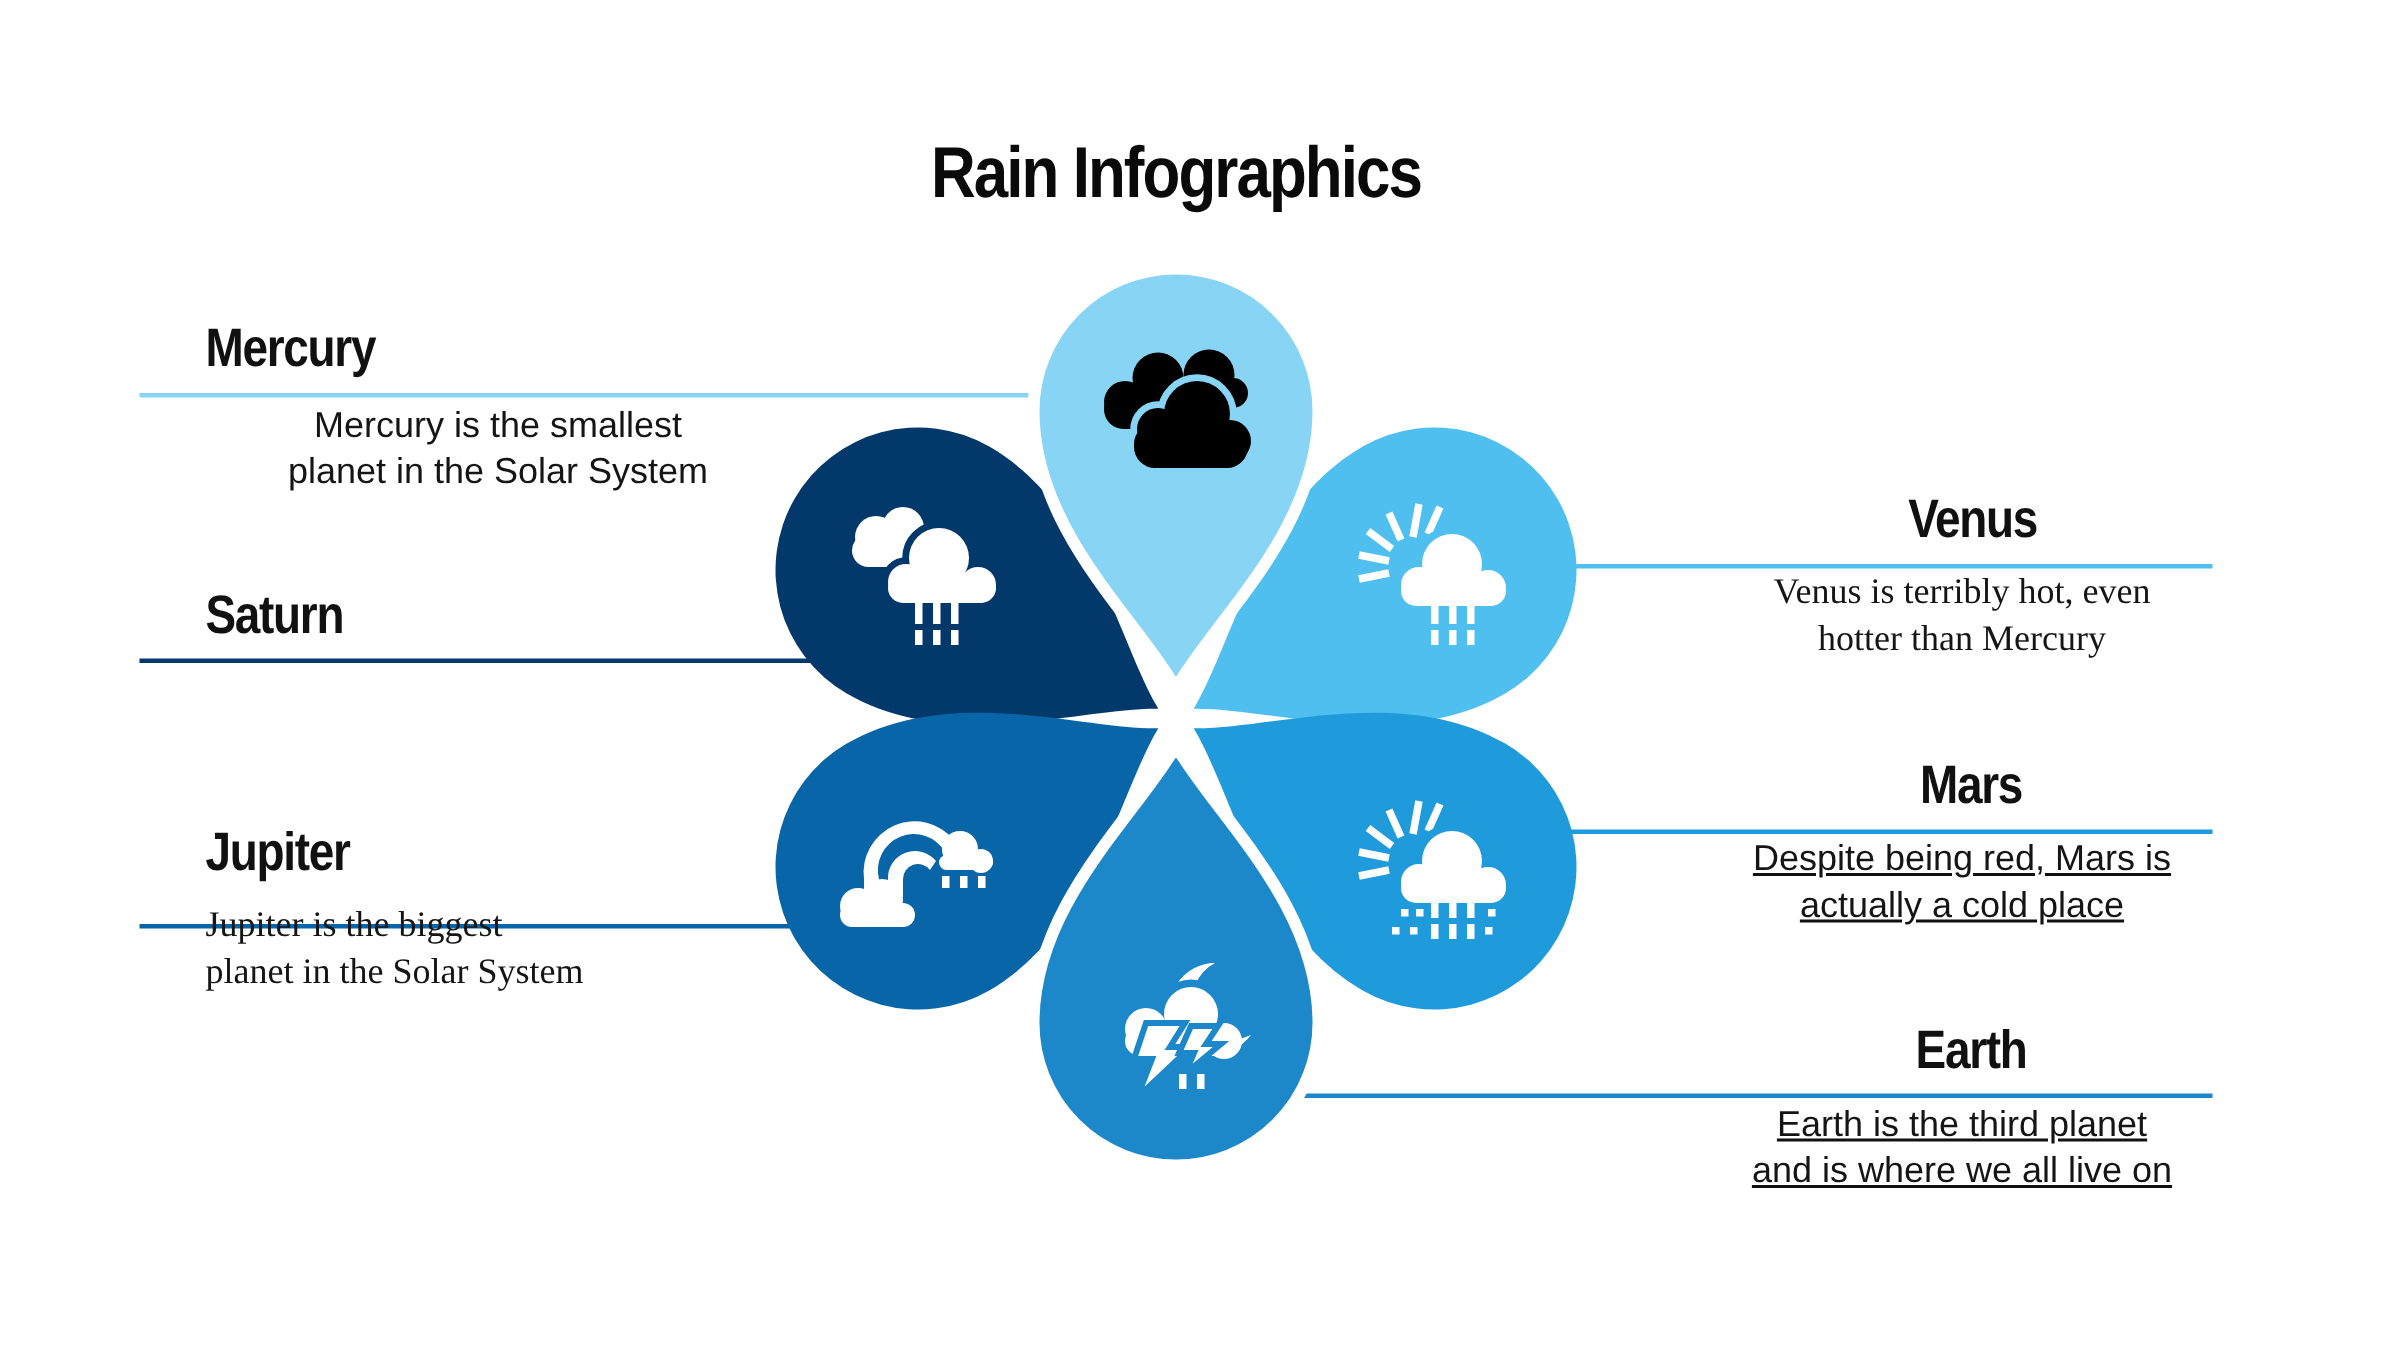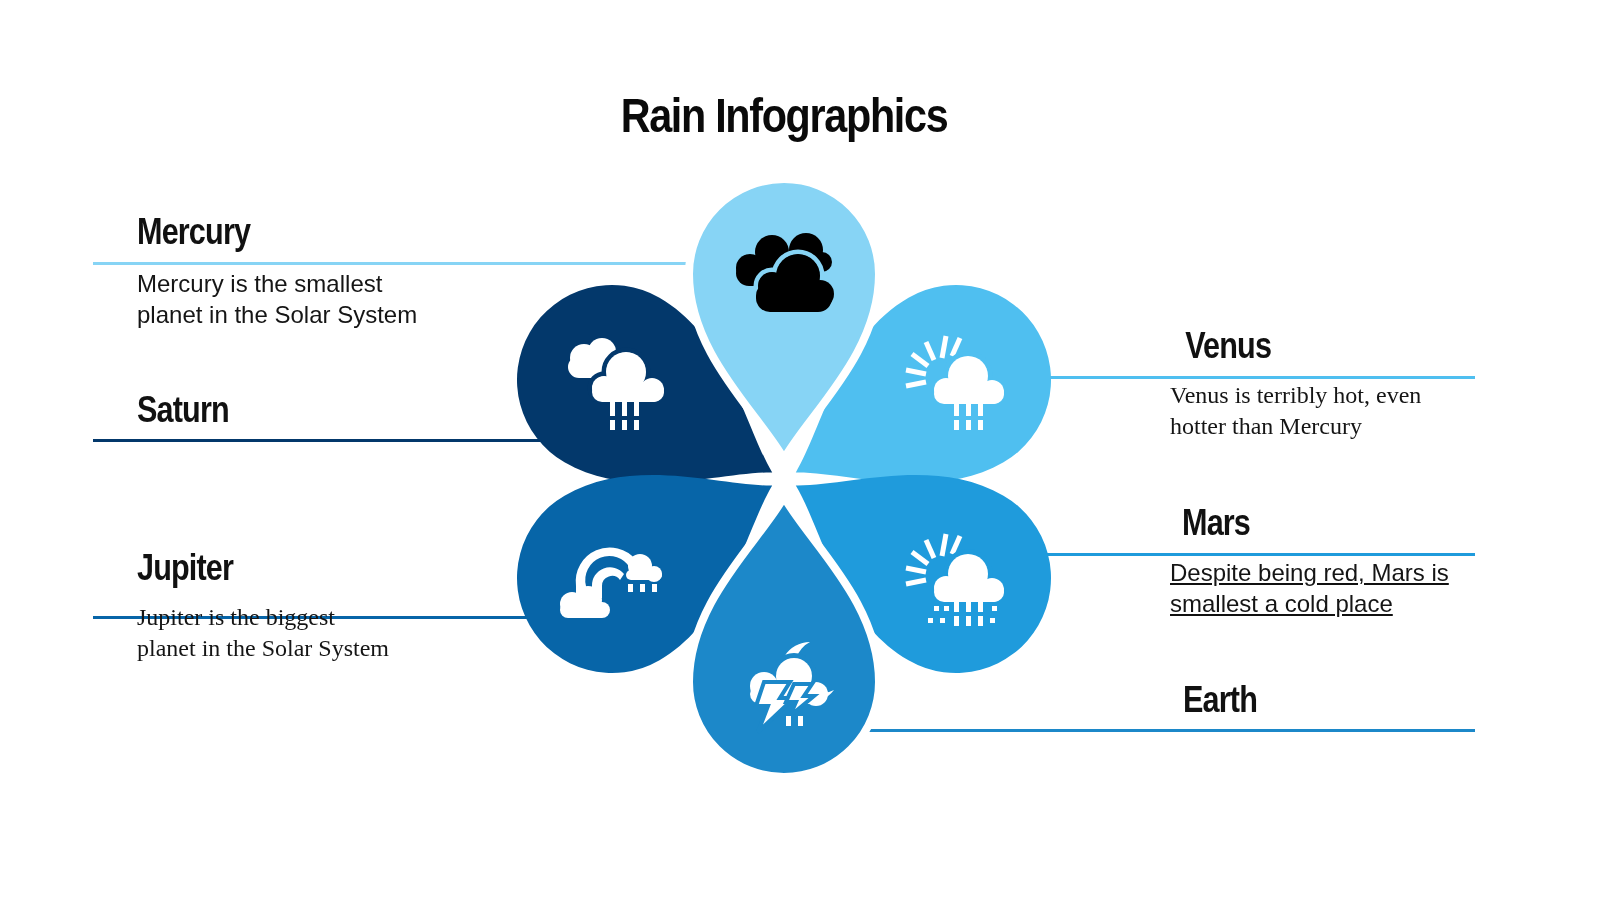--- a/index.html
+++ b/index.html
@@ -1,21 +1,21 @@
 <!DOCTYPE html>
 <html><head>
 <meta charset="utf-8">
 <style>
   html, body { margin: 0; padding: 0; background: #ffffff; }
   body { width: 1600px; height: 900px; position: relative; overflow: hidden; font-family: "Liberation Sans", sans-serif; color: #111; }
   .title { position: absolute; left: 0; width: 1568px; top: 88px; text-align: center; font-family: "Liberation Sans", sans-serif; font-weight: 700; font-size: 48px; letter-spacing: -1.5px; transform: scaleX(0.86); transform-origin: 784px 0; color: #0a0a0a; }
   .flower { position: absolute; left: 0; top: 0; width: 1600px; height: 900px; }
   .block { position: absolute; width: 390px; margin-left: 44px; }
   .block.left { left: 93px; text-align: left; }
-  .block.right { left: 1126px; text-align: left; }
+  .block.right { left: 1069px; text-align: center; }
   .heading { font-family: "Liberation Sans", sans-serif; font-weight: 700; font-size: 36px; letter-spacing: -1px; line-height: 40px; display: inline-block; transform: scaleX(0.85); }
   .block.left .heading { transform-origin: 0 0; }
   .block.right .heading { transform-origin: 100% 0; }
   .desc { font-family: "Liberation Sans", sans-serif; font-size: 24px; line-height: 31px; color: #151515; margin-top: 10px; white-space: pre-line; }
   .rule { position: absolute; height: 3px; }
 </style>
 </head>
 <body>
 
 <div class="title">Rain Infographics</div>
@@ -162,21 +162,21 @@
     <rect x="-34" y="2" width="74" height="20" rx="10"></rect>
     <path d="M -20 0 L 6 0 L -4 16 L 10 16 L -26 50 L -16 24 L -28 24 Z" stroke="#1C88C9" stroke-width="4"></path>
     <path d="M 10 2 L 28 2 L 20 14 L 30 14 L 6 34 L 12 20 L 2 20 Z" stroke="#1C88C9" stroke-width="4"></path>
     <rect x="2" y="34" width="5" height="10"></rect>
     <rect x="14" y="34" width="5" height="10"></rect>
   </g>
 </svg>
 
 <div class="block left" style="top:212px;">
   <div class="heading">Mercury</div>
-  <div class="desc" style="margin-top:16px;">Mercury is the smallest
+  <div class="desc" style="margin-top:16px;text-align:center;">Mercury is the smallest
 planet in the Solar System</div>
 </div>
 
 <div class="block left" style="top:390px;">
   <div class="heading">Saturn</div>
 </div>
 
 <div class="block left" style="top:548px;">
   <div class="heading">Jupiter</div>
   <div class="desc" style="margin-top:14px;font-family:Liberation Serif, serif;">Jupiter is the biggest
@@ -185,18 +185,20 @@
 
 <div class="block right" style="top:326px;">
   <div class="heading">Venus</div>
   <div class="desc" style="margin-top:14px;font-family:Liberation Serif, serif;">Venus is terribly hot, even
 hotter than Mercury</div>
 </div>
 
 <div class="block right" style="top:503px;text-decoration:underline;">
   <div class="heading">Mars</div>
   <div class="desc" style="margin-top:14px;">Despite being red, Mars is
-smallest a cold place</div>
+actually a cold place</div>
 </div>
 
 <div class="block right" style="top:680px;text-decoration:underline;">
   <div class="heading">Earth</div>
+  <div class="desc" style="margin-top:14px;">Earth is the third planet
+and is where we all live on</div>
 </div>
 
 </body></html>

